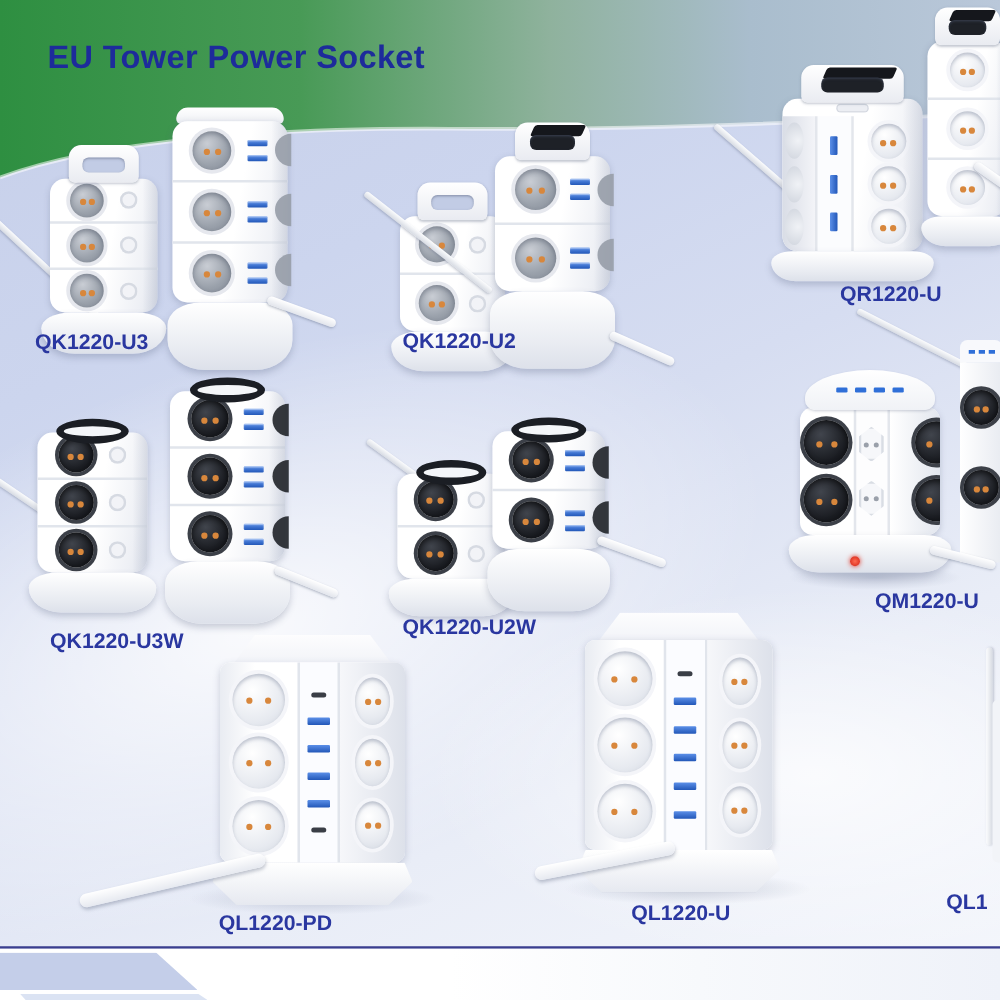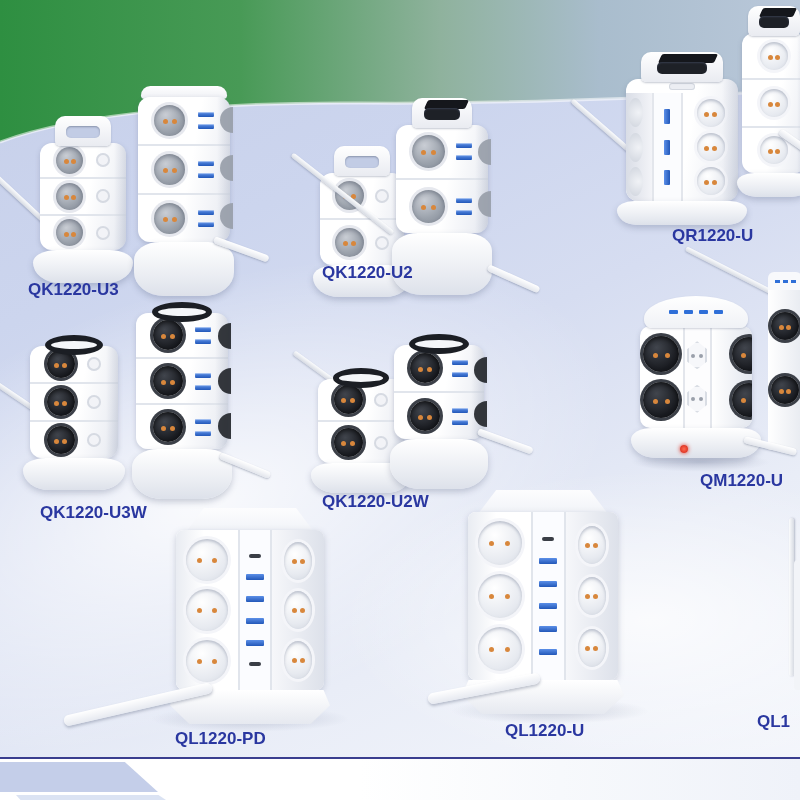--- a/index.html
+++ b/index.html
@@ -147,20 +147,21 @@
           <stop offset="0.30" stop-color="#489a56"></stop>
           <stop offset="0.55" stop-color="#8fb29d"></stop>
           <stop offset="0.75" stop-color="#a9bdcd"></stop>
           <stop offset="1" stop-color="#bac8da"></stop>
         </linearGradient>
       </defs>
       <path d="M0,0 H800 V90 C620,100 470,104 360,103 C220,102 80,112 0,142 Z" fill="url(#bg1)"></path>
       <path d="M0,142 C80,112 220,102 360,103 C470,104 620,100 800,90" fill="none" stroke="#ffffff" stroke-opacity="0.55" stroke-width="3"></path>
     </svg>
   </div>
+  <div class="title">EU Tower Power Socket</div>
 
   <div class="cable" style="left:-8px;top:170px;width:118px;transform:rotate(43deg)"></div>
   <div class="cable front" style="left:292px;top:152px;width:128px;transform:rotate(38deg)"></div>
   <div class="cable" style="left:572px;top:98px;width:96px;transform:rotate(41deg)"></div>
   <div class="cable" style="left:686px;top:246px;width:128px;transform:rotate(27deg)"></div>
   <div class="cable" style="left:-8px;top:378px;width:88px;transform:rotate(34deg)"></div>
   <div class="cable" style="left:294px;top:350px;width:100px;transform:rotate(36deg)"></div>
   <div class="vcable" style="left:789px;top:518px;height:158px"></div>
 
   <i class="eshadow" style="left:150px;top:706px;width:200px;height:26px"></i>
@@ -487,21 +488,21 @@
         <span class="sock white"></span>
         <span class="sock white"></span>
       </div>
     </div>
     <div class="ql-base"></div>
   </div>
   <div class="bigcord" style="left:428px;top:694px;width:114px;transform:rotate(-11deg)"></div>
 
   <div style="position:absolute;left:794px;top:560px;width:6px;height:130px;background:#f2f4f8;border-radius:4px 0 0 4px;z-index:2"></div>
 
-  <div class="plabel" style="left:28px;top:280px">QK1220-U3</div>
+  <div class="plabel" style="left:28px;top:264px">QK1220-U3</div>
   <div class="plabel" style="left:322px;top:263px">QK1220-U2</div>
   <div class="plabel" style="left:672px;top:226px">QR1220-U</div>
   <div class="plabel" style="left:40px;top:503px">QK1220-U3W</div>
   <div class="plabel" style="left:322px;top:492px">QK1220-U2W</div>
   <div class="plabel" style="left:700px;top:471px">QM1220-U</div>
   <div class="plabel" style="left:175px;top:729px">QL1220-PD</div>
   <div class="plabel" style="left:505px;top:721px">QL1220-U</div>
   <div class="plabel" style="left:757px;top:712px">QL1</div>
 
   <div class="footer-line"></div>

